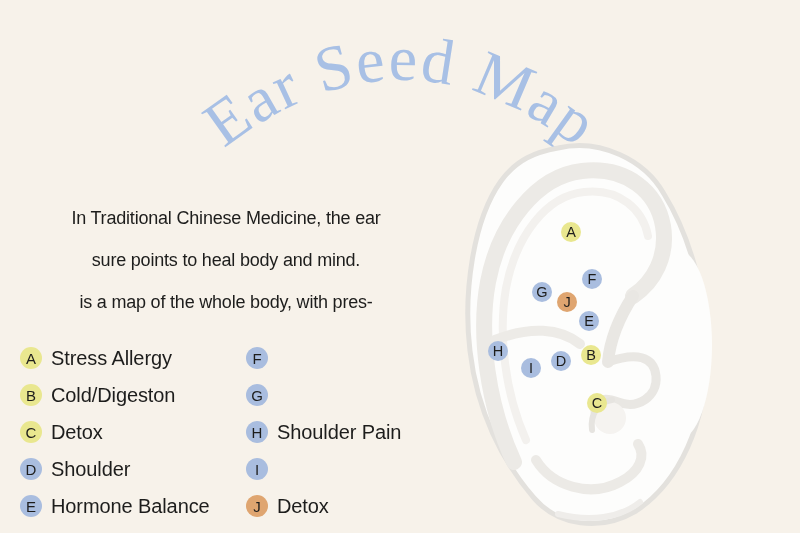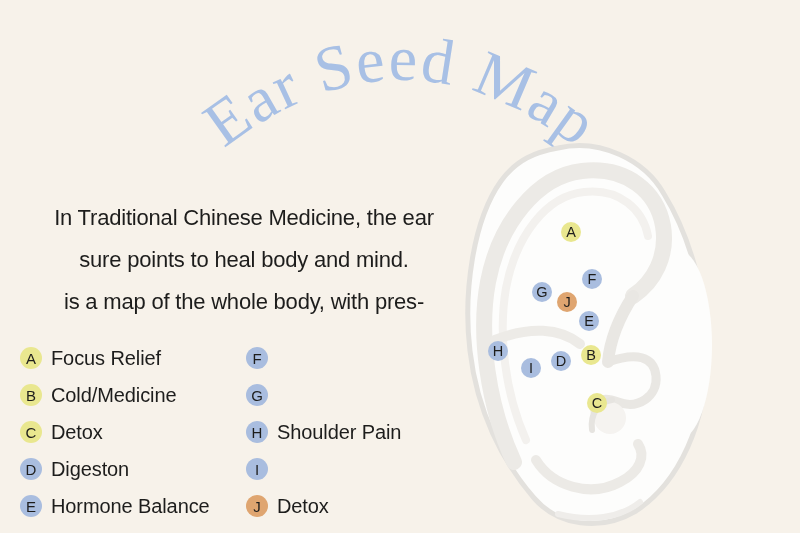--- a/index.html
+++ b/index.html
@@ -4,22 +4,22 @@
 <style>
   html,body{margin:0;padding:0;}
   body{font-family:"Liberation Sans",sans-serif;}
   .canvas{position:relative;width:800px;height:533px;overflow:hidden;background:#f7f2ea;}
 
   
   .title-svg{position:absolute;left:0;top:0;width:800px;height:220px;overflow:visible;}
   .title-text{font-family:"Liberation Serif",serif;font-size:64px;letter-spacing:2px;}
 
   
-  .intro{position:absolute;left:18px;top:197px;width:452px;text-align:center;
-         color:#1d1d1c;font-size:22px;line-height:42px;letter-spacing:-0.2px;}
+  .intro{position:absolute;left:0;top:197px;width:452px;text-align:center;
+         color:#1d1d1c;font-size:18px;line-height:42px;letter-spacing:-0.2px;}
   .intro-line{white-space:nowrap;}
 
   
   .legend-col{position:absolute;top:347px;display:flex;flex-direction:column;}
   .legend-col.col1{left:20px;}
   .legend-col.col2{left:246px;}
   .legend-row{display:flex;align-items:center;height:22px;margin-bottom:15px;}
   .badge{width:22px;height:22px;border-radius:50%;display:flex;align-items:center;
          justify-content:center;font-size:15px;color:#1d1d1c;flex:0 0 auto;}
   .legend-label{margin-left:9px;font-size:20px;color:#1d1d1c;white-space:nowrap;letter-spacing:-0.1px;}
@@ -45,33 +45,33 @@
 
   <div class="intro">
     <div class="intro-line">In Traditional Chinese Medicine, the ear</div>
     <div class="intro-line">sure points to heal body and mind.</div>
     <div class="intro-line">is a map of the whole body, with pres-</div>
   </div>
 
   <div class="legend-col col1">
     <div class="legend-row">
       <span class="badge" style="background-color: rgb(233, 231, 143);">A</span>
-      <span class="legend-label">Focus Relief</span>
+      <span class="legend-label">Stress Allergy</span>
     </div>
     <div class="legend-row">
       <span class="badge" style="background-color: rgb(233, 231, 143);">B</span>
-      <span class="legend-label">Cold/Medicine</span>
+      <span class="legend-label">Cold/Digeston</span>
     </div>
     <div class="legend-row">
       <span class="badge" style="background-color: rgb(233, 231, 143);">C</span>
       <span class="legend-label">Detox</span>
     </div>
     <div class="legend-row">
       <span class="badge" style="background-color: rgb(169, 189, 223);">D</span>
-      <span class="legend-label">Digeston</span>
+      <span class="legend-label">Shoulder</span>
     </div>
     <div class="legend-row">
       <span class="badge" style="background-color: rgb(169, 189, 223);">E</span>
       <span class="legend-label">Hormone Balance</span>
     </div>
   </div>
 
   <div class="legend-col col2">
     <div class="legend-row">
       <span class="badge" style="background-color: rgb(169, 189, 223);">F</span>

